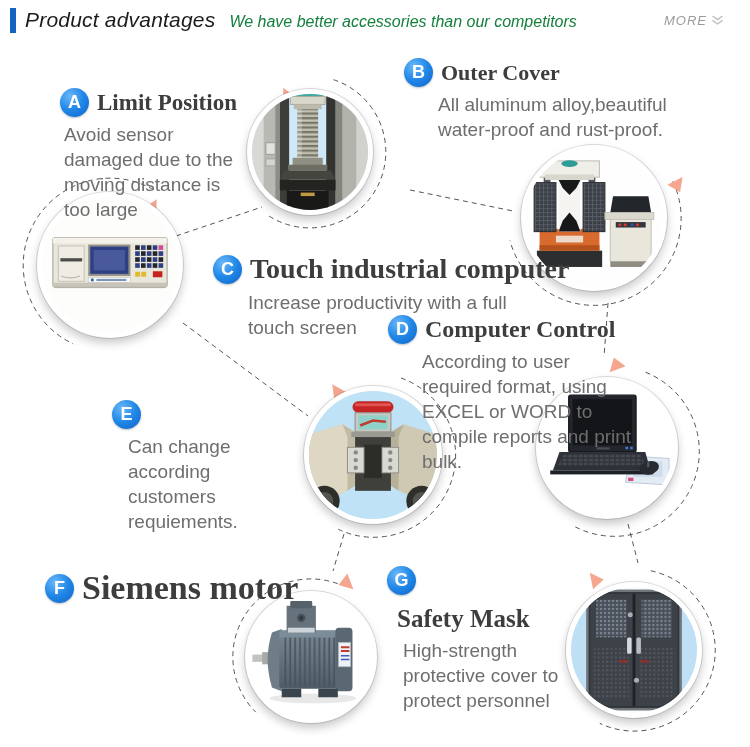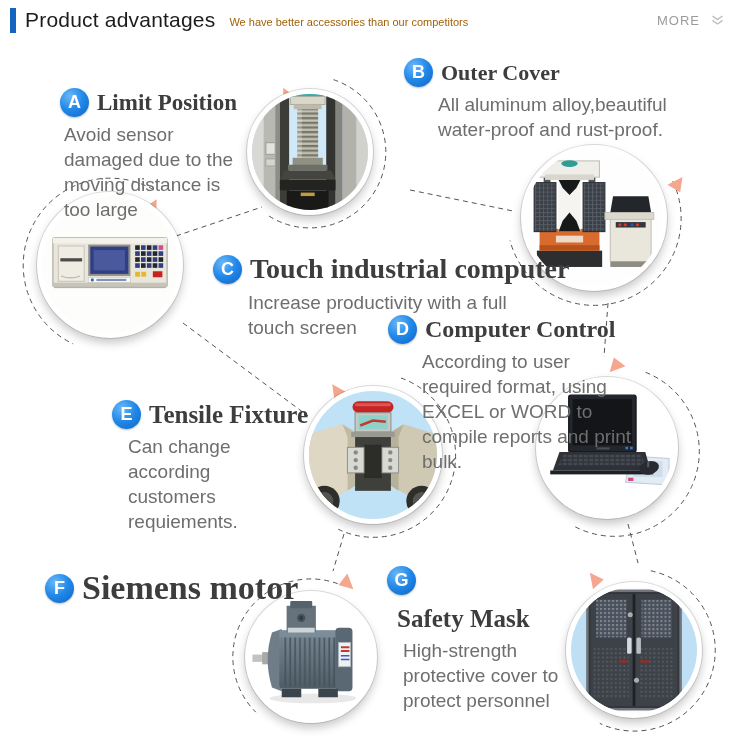--- a/index.html
+++ b/index.html
@@ -1,24 +1,24 @@
 <!DOCTYPE html>
 <html><head>
 <meta charset="utf-8">
 <style>
   html,body{margin:0;padding:0;background:#fff;}
   .page{position:relative;width:750px;height:747px;background:#ffffff;overflow:hidden;
         font-family:"Liberation Sans",sans-serif;}
 
   
-  .header{position:absolute;left:0;top:0;width:750px;height:40px;display:flex;align-items:center;}
+  .header{position:absolute;left:0;top:0;width:750px;height:40px;display:flex;align-items:center;font-style:italic;}
   .accent-bar{width:6px;height:25px;background:#1565c0;margin-left:10px;}
   .h-title{margin-left:9px;font-size:21px;color:#1c1c1c;letter-spacing:0.2px;}
-  .h-sub{margin-left:14px;margin-top:4px;font-size:11px;color:#a16207;}
-  .more{margin-left:auto;margin-right:26px;display:flex;align-items:center;gap:11px;
+  .h-sub{margin-left:14px;margin-top:4px;font-size:16px;color:#15803d;}
+  .more{margin-left:auto;margin-right:26px;display:flex;align-items:center;gap:4px;
         font-size:13px;color:#9b9b9b;letter-spacing:1px;cursor:pointer;}
 
   
   .decor{position:absolute;left:0;top:0;width:750px;height:747px;pointer-events:none;}
 
   
   .photo{position:absolute;border-radius:50%;border:5px solid #fff;overflow:hidden;background:#fff;
          box-shadow:0 0 0 1px rgba(0,0,0,0.13), 0 5px 10px rgba(0,0,0,0.22);}
   .photo svg{display:block;width:100%;height:100%;}
   #pA{left:247px;top:89px; width:116px;height:116px;}
@@ -356,21 +356,20 @@
     <div class="f-head">
       <div class="badge">D</div>
       <div class="f-title">Computer Control</div>
     </div>
     <div class="f-desc">According to user required format, using EXCEL or WORD to compile reports and print bulk.</div>
   </div>
 
   <div class="feature" id="fE">
     <div class="f-head">
       <div class="badge">E</div>
-      <div class="f-title">Tensile Fixture</div>
     </div>
     <div class="f-desc">Can change according customers requiements.</div>
   </div>
 
   <div class="feature" id="fF">
     <div class="f-head">
       <div class="badge">F</div>
       <div class="f-title">Siemens motor</div>
     </div>
   </div>

